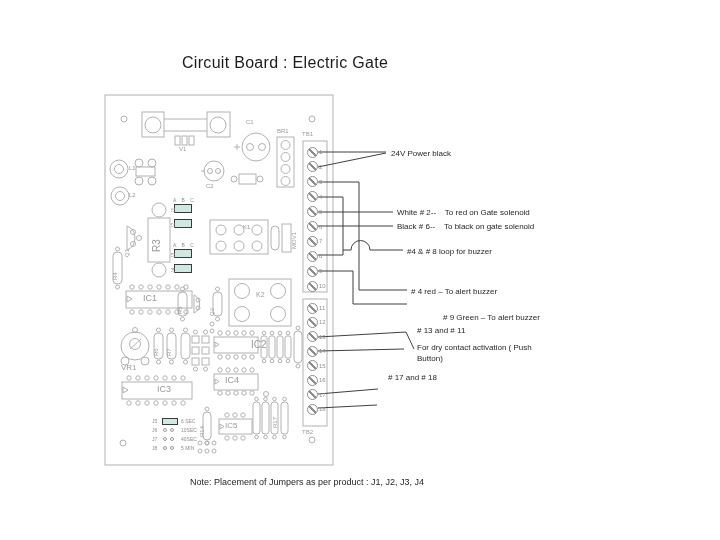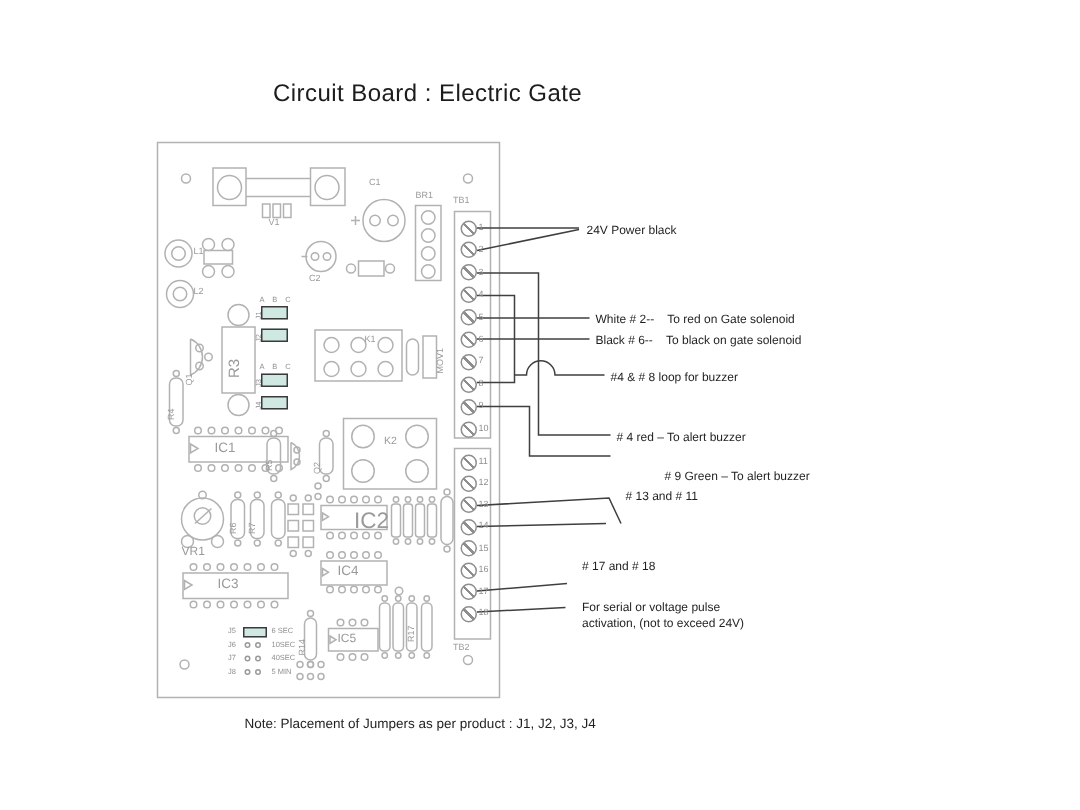--- a/index.html
+++ b/index.html
@@ -265,52 +265,52 @@
       <path d="M318,212 H393"></path>
       <path d="M318,226 H393"></path>
       <path d="M318,271 H353 V304 H407"></path>
       <path d="M318,337 L406,332 L414,349"></path>
       <path d="M318,351 L404,349"></path>
       <path d="M318,394 L378,389"></path>
       <path d="M318,408 L377,405"></path>
     </g>
   </svg>
 
-  <div class="abs note" style="left:117px;top:477px;padding-left:46px;">Note: Placement of Jumpers as per product : J1, J2, J3, J4</div>
+  <div class="abs note" style="left:144px;top:477px;padding-left:46px;">Note: Placement of Jumpers as per product : J1, J2, J3, J4</div>
 <div class="abs ann" style="left: 391px; top: 148px;">24V Power black</div>
     <div class="abs ann" style="left: 397px; top: 207px;">White # 2--    To red on Gate solenoid</div>
     <div class="abs ann" style="left: 397px; top: 221px;">Black # 6--    To black on gate solenoid</div>
     <div class="abs ann" style="left: 407px; top: 246px;">#4 &amp; # 8 loop for buzzer</div>
     <div class="abs ann" style="left: 411px; top: 286px;"># 4 red – To alert buzzer</div>
     <div class="abs ann" style="left: 411px; top: 312px; margin-left: 32px;"># 9 Green – To alert buzzer</div>
     <div class="abs ann" style="left: 417px; top: 325px;"># 13 and # 11</div>
+    <div class="abs ann" style="left: 417px; top: 342px;">For dry contact activation ( Push
+Button)</div>
     <div class="abs ann" style="left: 388px; top: 372px;"># 17 and # 18</div>
-    <div class="abs ann" style="left: 388px; top: 399px;">For serial or voltage pulse
-activation, (not to exceed 24V)</div>
     <div class="abs clabel" style="left: 302px; top: 131px;">TB1</div>
     <div class="abs clabel" style="left: 179px; top: 146px;">V1</div>
     <div class="abs clabel" style="left: 246px; top: 119px;">C1</div>
     <div class="abs clabel" style="left: 277px; top: 128px;">BR1</div>
     <div class="abs clabel" style="left: 206px; top: 183px;">C2</div>
     <div class="abs clabel" style="left: 129px; top: 165px;">L1</div>
     <div class="abs clabel" style="left: 129px; top: 192px;">L2</div>
     <div class="abs clabel rot" style="left: 152px; top: 252px; font-size: 10px;">R3</div>
     <div class="abs clabel rot" style="left: 124px; top: 257px;">Q1</div>
     <div class="abs clabel rot" style="left: 112px; top: 280px;">R4</div>
     <div class="abs clabel" style="left: 243px; top: 224px;">K1</div>
     <div class="abs clabel rot" style="left: 291px; top: 249px;">MOV1</div>
     <div class="abs clabel" style="left: 143px; top: 294px; font-size: 9px;">IC1</div>
     <div class="abs clabel rot" style="left: 177px; top: 314px;">R5</div>
     <div class="abs clabel rot" style="left: 209px; top: 316px;">Q2</div>
     <div class="abs clabel" style="left: 256px; top: 291px; font-size: 7px;">K2</div>
     <div class="abs clabel" style="left: 121px; top: 364px; font-size: 8px;">VR1</div>
     <div class="abs clabel rot" style="left: 153px; top: 356px;">R6</div>
     <div class="abs clabel rot" style="left: 166px; top: 356px;">R7</div>
-    <div class="abs clabel" style="left: 208px; top: 340px; font-size: 15px; padding-left: 28px;">IC2</div>
-    <div class="abs clabel" style="left: 145px; top: 385px; font-size: 9px;">IC3</div>
+    <div class="abs clabel" style="left: 223px; top: 340px; font-size: 10px; padding-left: 28px;">IC2</div>
+    <div class="abs clabel" style="left: 157px; top: 385px; font-size: 9px;">IC3</div>
     <div class="abs clabel" style="left: 225px; top: 376px; font-size: 9px;">IC4</div>
     <div class="abs clabel rot" style="left: 199px; top: 437px;">R14</div>
     <div class="abs clabel" style="left: 225px; top: 422px; font-size: 8px;">IC5</div>
     <div class="abs clabel rot" style="left: 272px; top: 428px;">R17</div>
     <div class="abs clabel" style="left: 302px; top: 429px;">TB2</div>
     <div class="abs screw" style="left: 306.5px; top: 146.5px;"></div>
     <div class="abs term-num" style="left: 319px; top: 149px;">1</div>
     <div class="abs screw" style="left: 306.5px; top: 161.4px;"></div>
     <div class="abs term-num" style="left: 319px; top: 163.9px;">2</div>
     <div class="abs screw" style="left: 306.5px; top: 176.3px;"></div>

